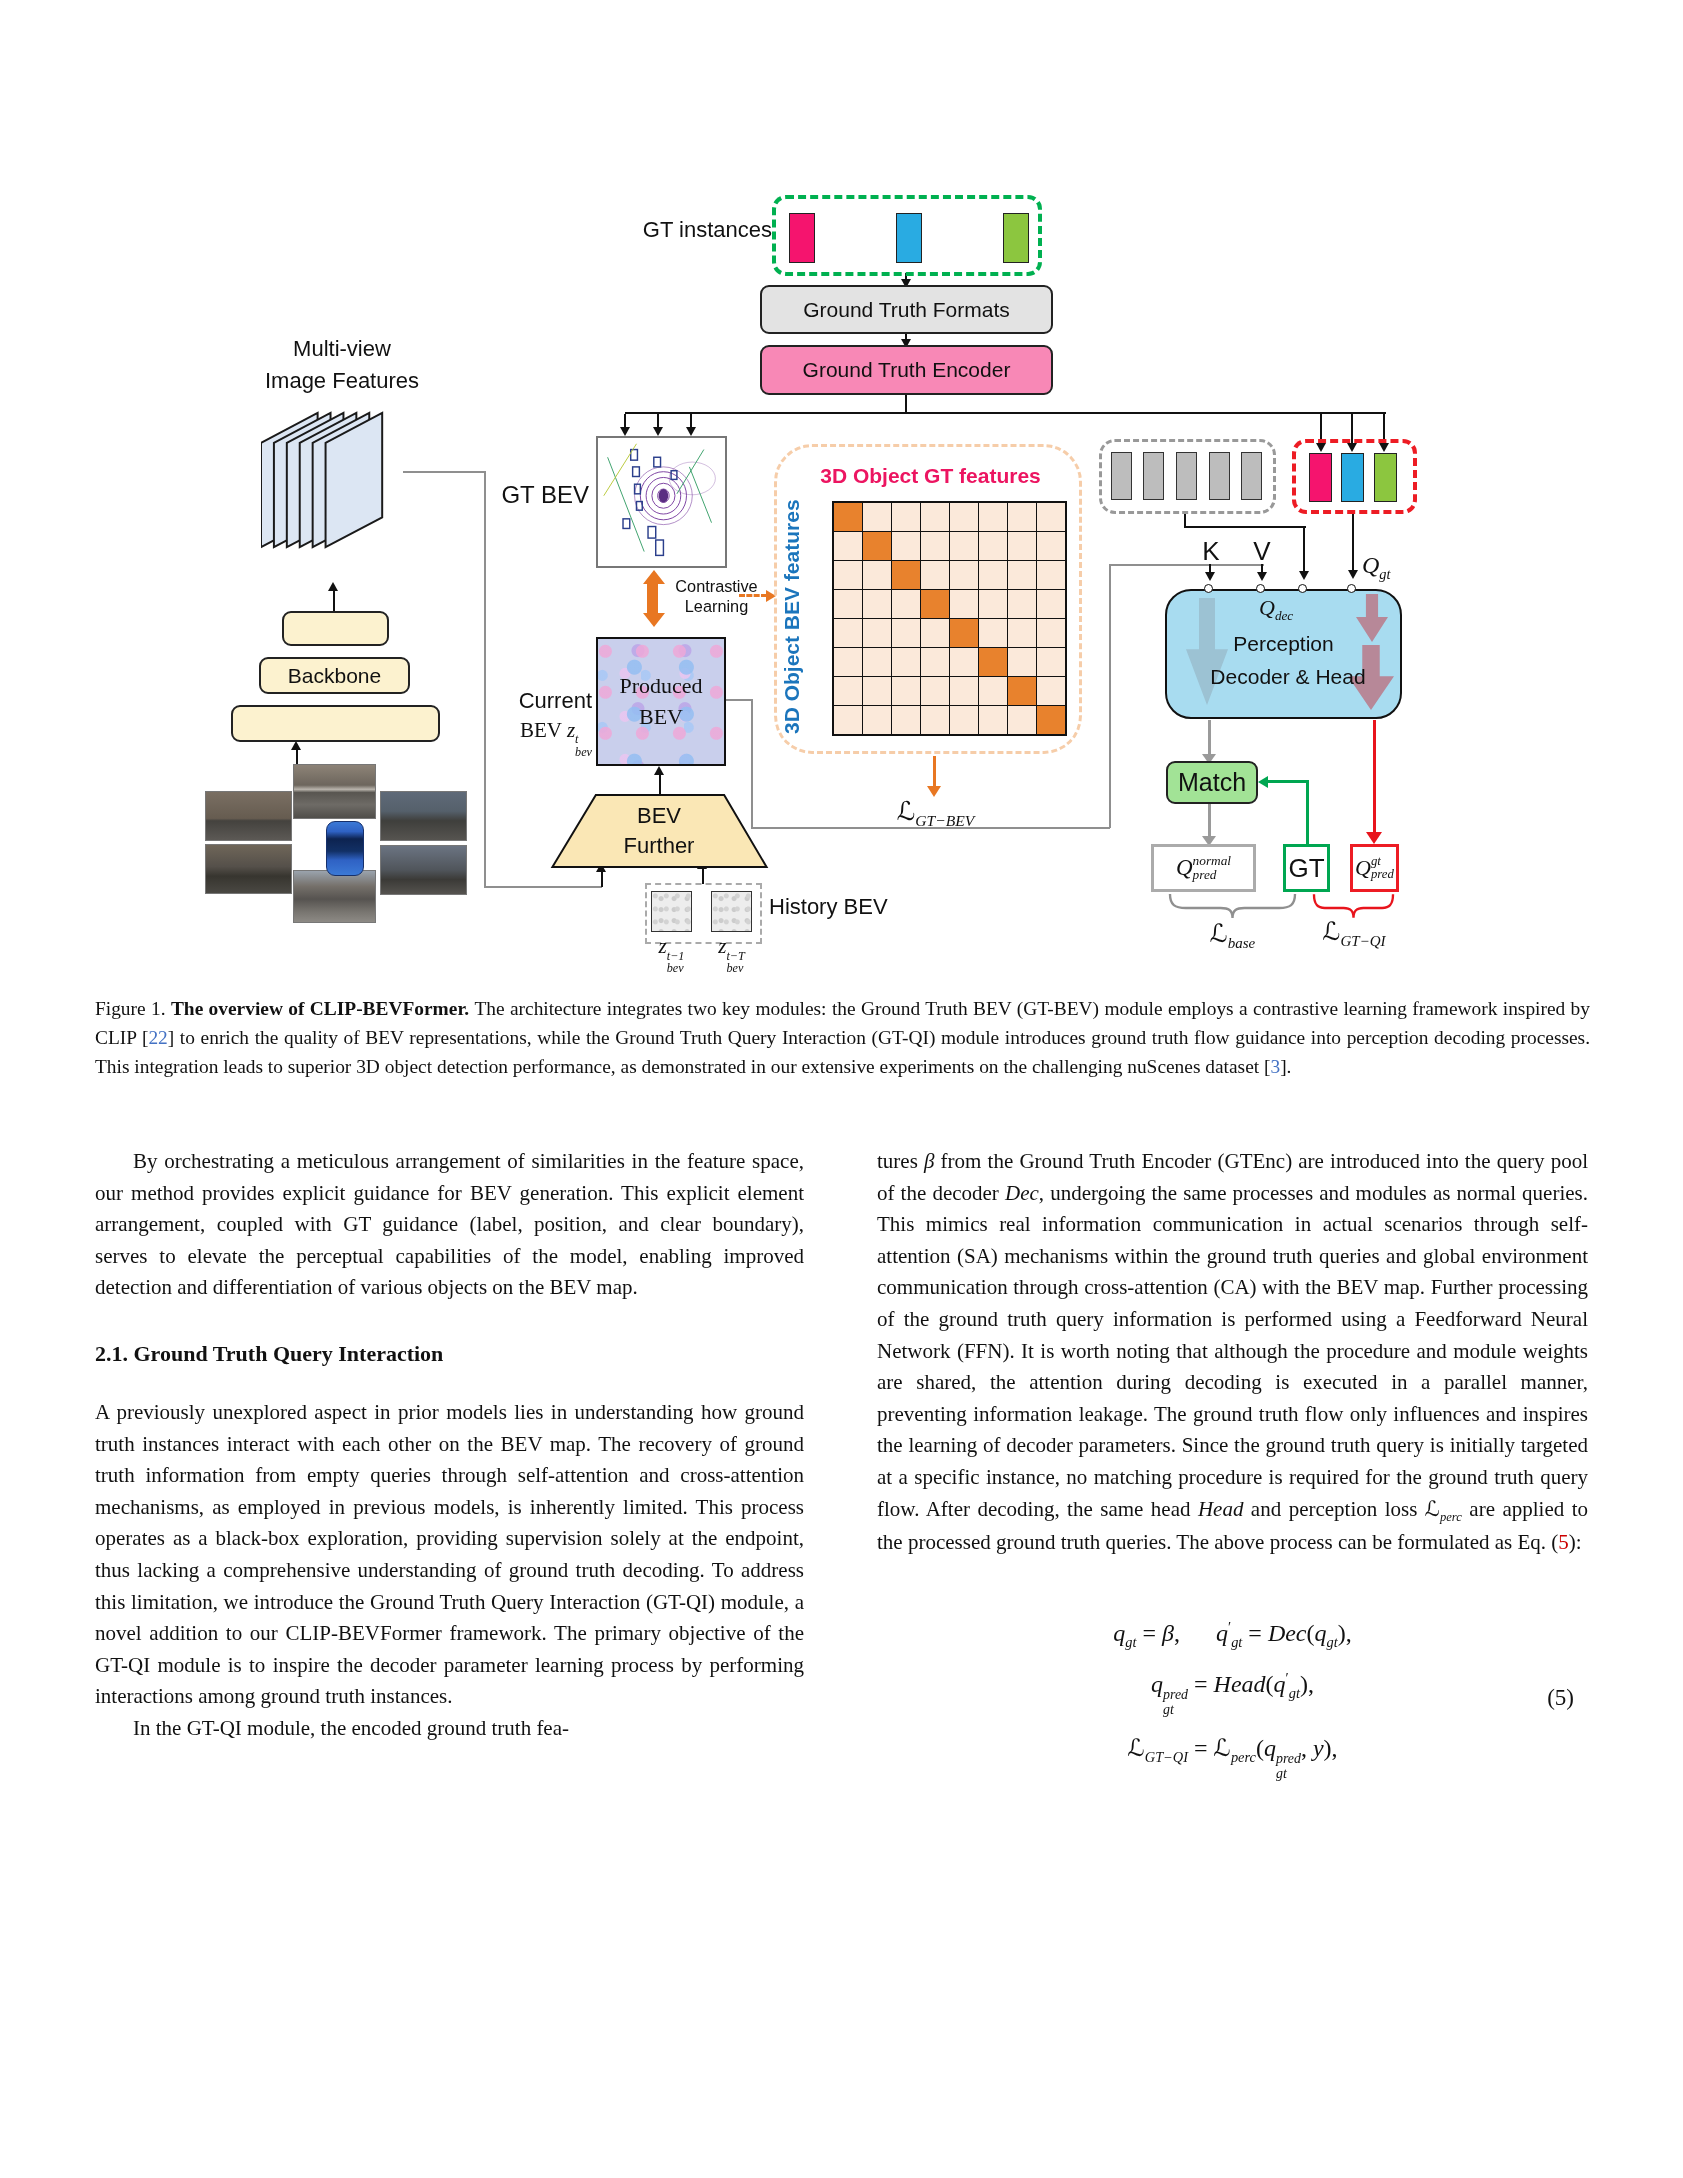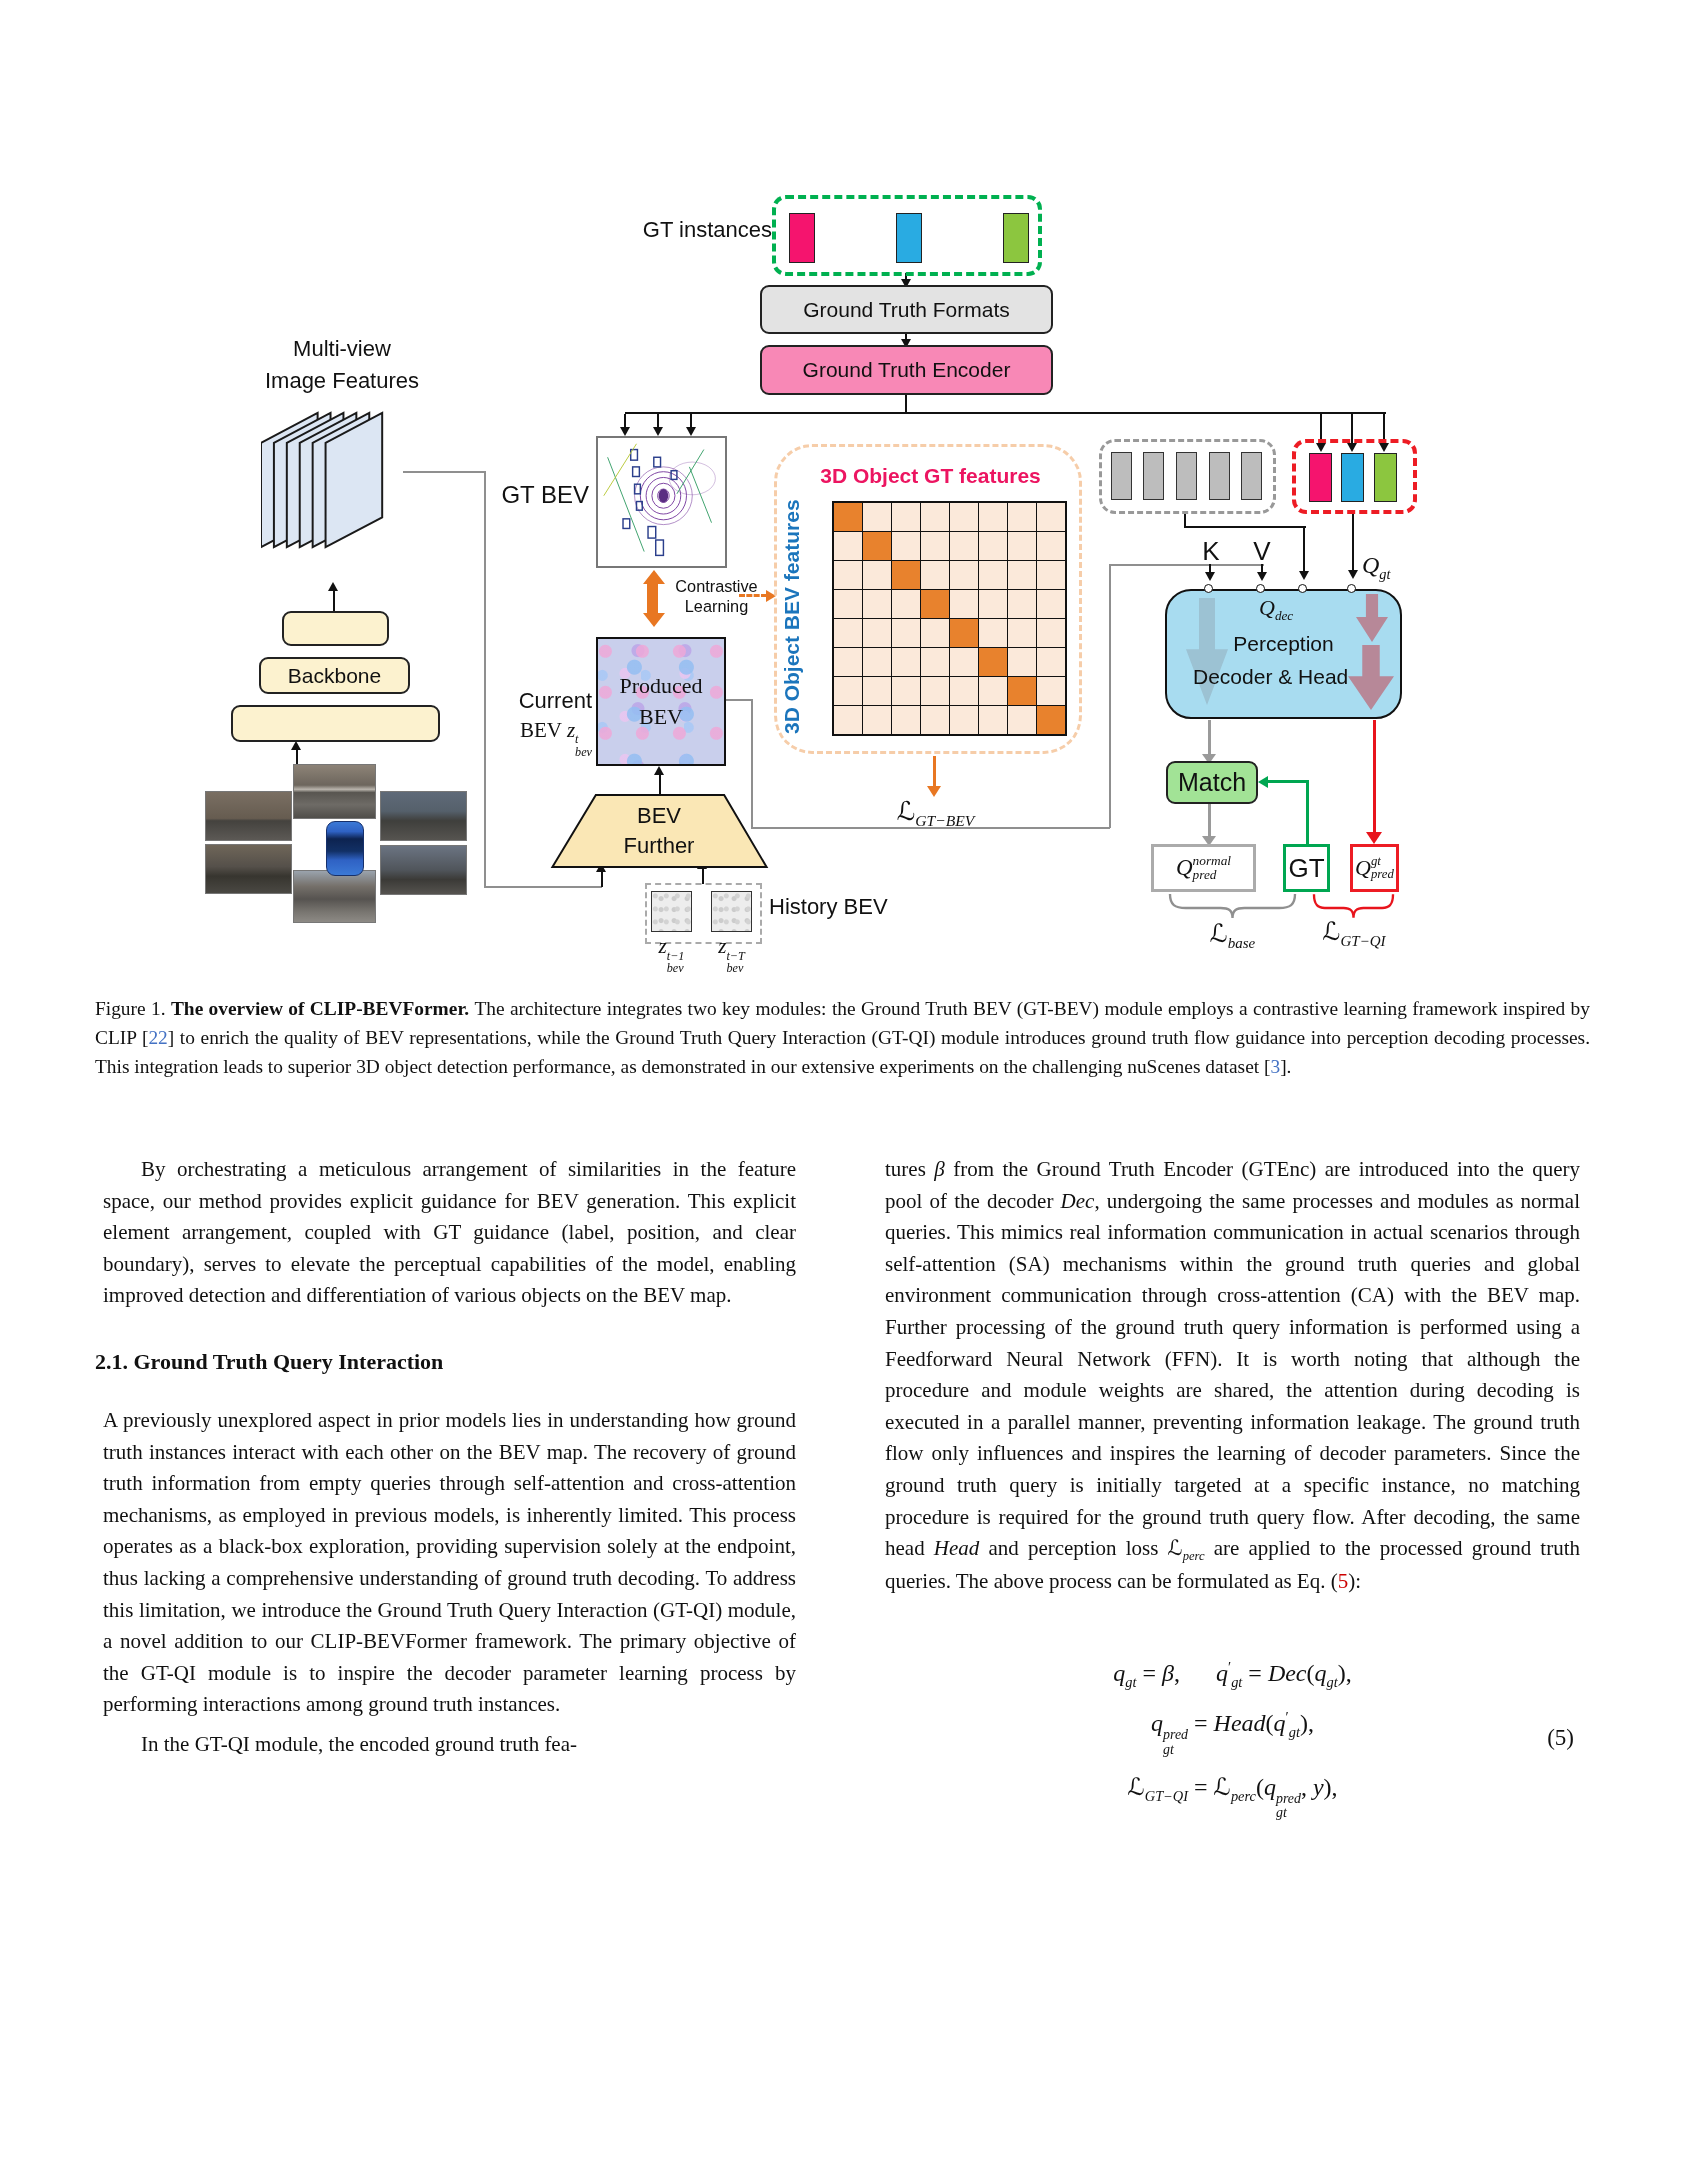--- a/index.html
+++ b/index.html
@@ -41,21 +41,21 @@
      radial-gradient(circle at 45% 80%, rgba(232,198,240,.9) 0 5px, transparent 6px),
      radial-gradient(circle at 85% 20%, rgba(188,168,232,.9) 0 6px, transparent 7px),
      radial-gradient(circle at 10% 70%, rgba(168,200,246,.85) 0 5px, transparent 6px);
      background-size:37px 41px,52px 47px,60px 43px,47px 58px,43px 52px;font-family:Liberation Serif, serif;}
   .caption{position:absolute;left:95px;top:994px;width:1495px;
            font-family:"Liberation Serif",serif;font-size:19.4px;line-height:1.5;text-align:justify;}
   .col{position:absolute;top:1146px;font-family:"Liberation Serif",serif;font-size:21px;
        line-height:1.505;text-align:justify;}
   .col-left{left:95px;width:709px;}
   .col-right{left:877px;width:711px;}
-  .col p{margin:8px;}
+  .col p{margin:0;}
   .col p.ind{text-indent:38px;}
   .col h3{font-family:"Liberation Serif",serif;font-size:22px;margin:33px 0 27px 0;}
   .equation{position:relative;margin-top:57px;font-size:24px;
             font-family:"Liberation Serif","DejaVu Serif",serif;}
   .eq-line{text-align:center;margin:12px 0;}
   .eq-num{position:absolute;right:14px;top:50%;transform:translateY(-50%);font-size:23px;}
 </style>
 </head>
 <body>
 
@@ -330,21 +330,21 @@
     <div class="abs" style="left:1165px;top:589px;width:237px;height:130px;background:#A8DCF0;border:2px solid #111;border-radius:26px;box-sizing:border-box;"></div>
     <div class="fade-arrow" style="left:1186px;top:598px;width:42px;height:107px;background:#8FA8B5;opacity:.5;"></div>
     <div class="fade-arrow" style="left:1356px;top:594px;width:32px;height:48px;background:#C24450;opacity:.55;"></div>
     <div class="fade-arrow" style="left:1348px;top:645px;width:46px;height:65px;background:#C24450;opacity:.55;"></div>
     <div class="abs" style="left:1204px;top:584px;width:9px;height:9px;background:#fff;border:1.5px solid #111;border-radius:50%;box-sizing:border-box;"></div>
     <div class="abs" style="left:1256px;top:584px;width:9px;height:9px;background:#fff;border:1.5px solid #111;border-radius:50%;box-sizing:border-box;"></div>
     <div class="abs" style="left:1298px;top:584px;width:9px;height:9px;background:#fff;border:1.5px solid #111;border-radius:50%;box-sizing:border-box;"></div>
     <div class="abs" style="left:1347px;top:584px;width:9px;height:9px;background:#fff;border:1.5px solid #111;border-radius:50%;box-sizing:border-box;"></div>
     <div class="abs serifm" style="left:1259px;top:595px;width:79px;font-size:22px;"><span class="i">Q</span><sub class="i">dec</sub></div>
     <div class="abs" style="left:1165px;top:632px;width:237px;font-size:21px;text-align:center;">Perception</div>
-    <div class="abs" style="left:1165px;top:665px;width:246px;font-size:21px;text-align:left;padding-left:28px;">Decoder &amp; Head</div>
+    <div class="abs" style="left:1165px;top:665px;width:246px;font-size:21px;text-align:center;">Decoder &amp; Head</div>
 
     <div class="roundbox" style="left:1166px;top:761px;width:92px;height:43px;background:#A2E396;font-size:25px;">Match</div>
     <div class="abs ctr serifm" style="left:1151px;top:844px;width:105px;height:48px;border:3.5px solid #ABABAB;background:#fff;font-size:23px;box-sizing:border-box;">
         <span class="i">Q</span>
         <span class="ss">
           <span>normal</span>
           <span>pred</span>
         </span>
       </div>
     <div class="abs ctr" style="left:1283px;top:844px;width:47px;height:48px;border:3.5px solid #00A651;background:#fff;font-size:26px;box-sizing:border-box;">GT</div>

